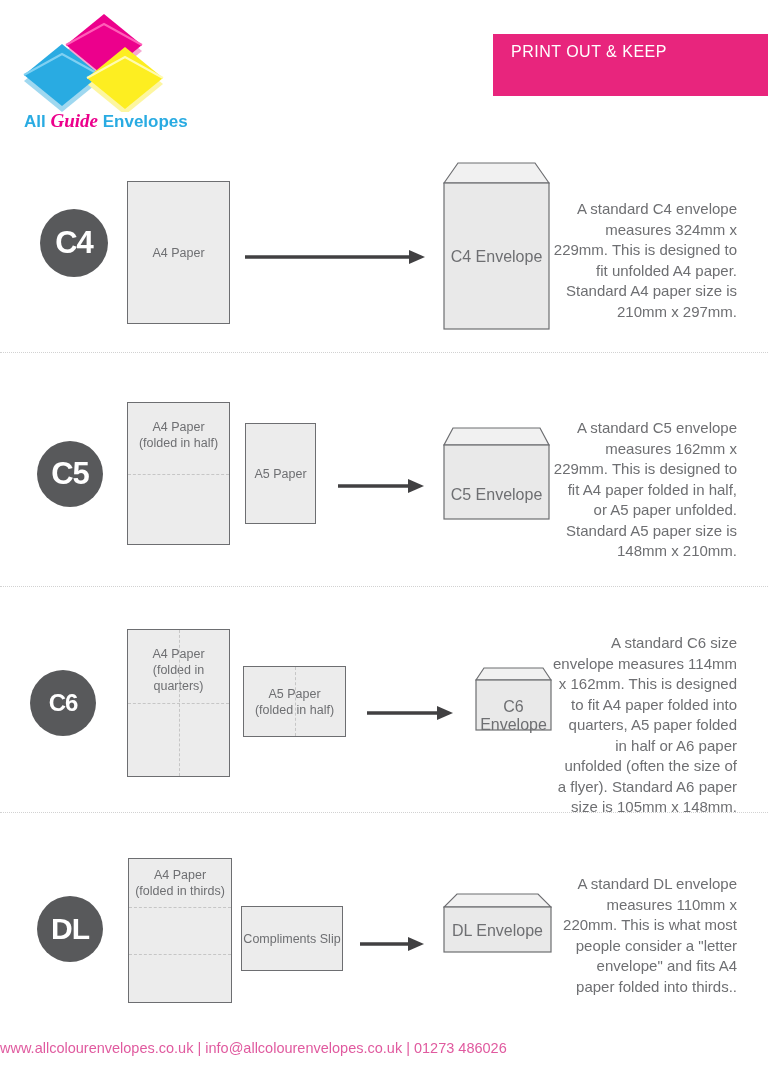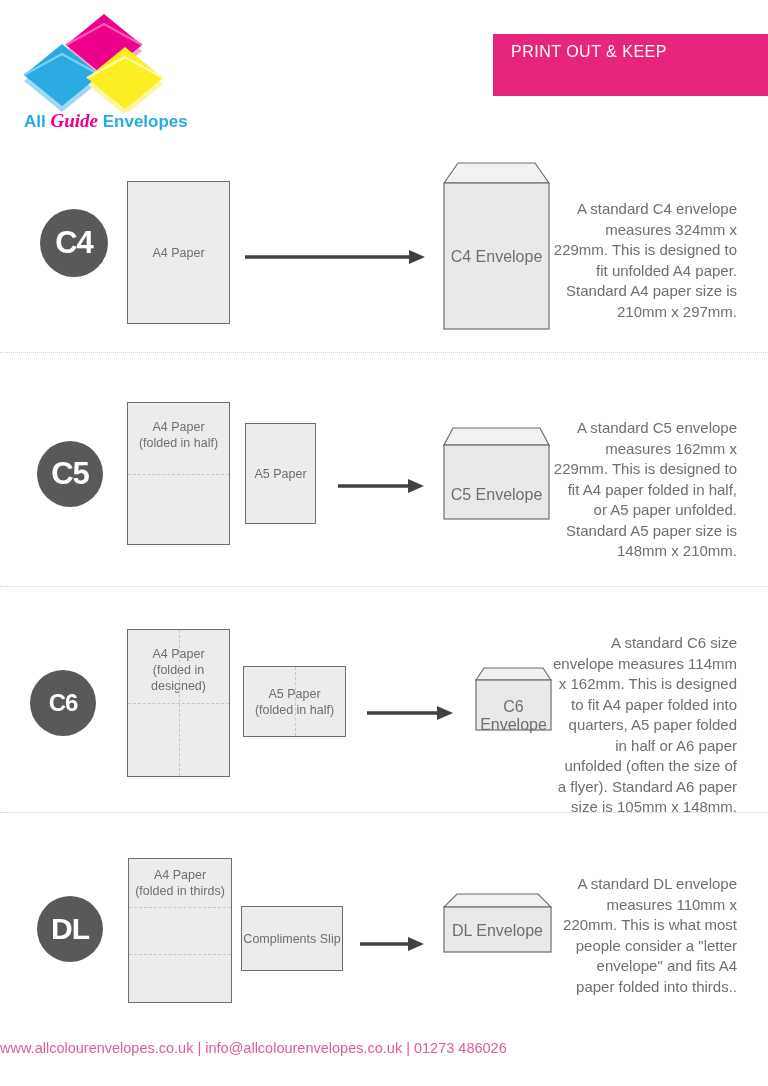--- a/index.html
+++ b/index.html
@@ -180,21 +180,21 @@
 or A5 paper unfolded.
 Standard A5 paper size is
 148mm x 210mm.</div>
   </section>
 
   <section>
     <div class="badge badge-c6">C6</div>
     <div class="paper p-a4-c6">
       <div class="paper-label topish">
         <div>A4 Paper</div>
-        <div>(folded in designed)</div>
+        <div>(folded in quarters)</div>
       </div>
       <div class="fold h" style="top:50%"></div>
       <div class="fold v" style="left:50%"></div>
     </div>
     <div class="paper p-a5-c6">
       <div class="paper-label middle">
         <div>A5 Paper</div>
         <div>(folded in half)</div>
       </div>
       <div class="fold v" style="left:50%"></div>

